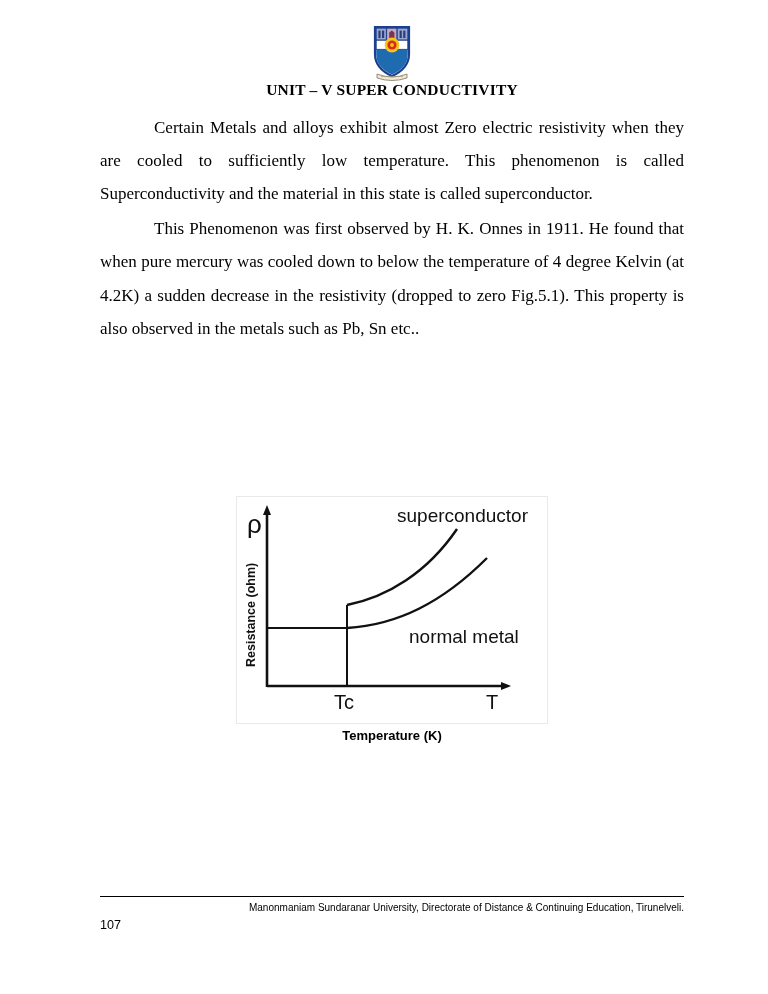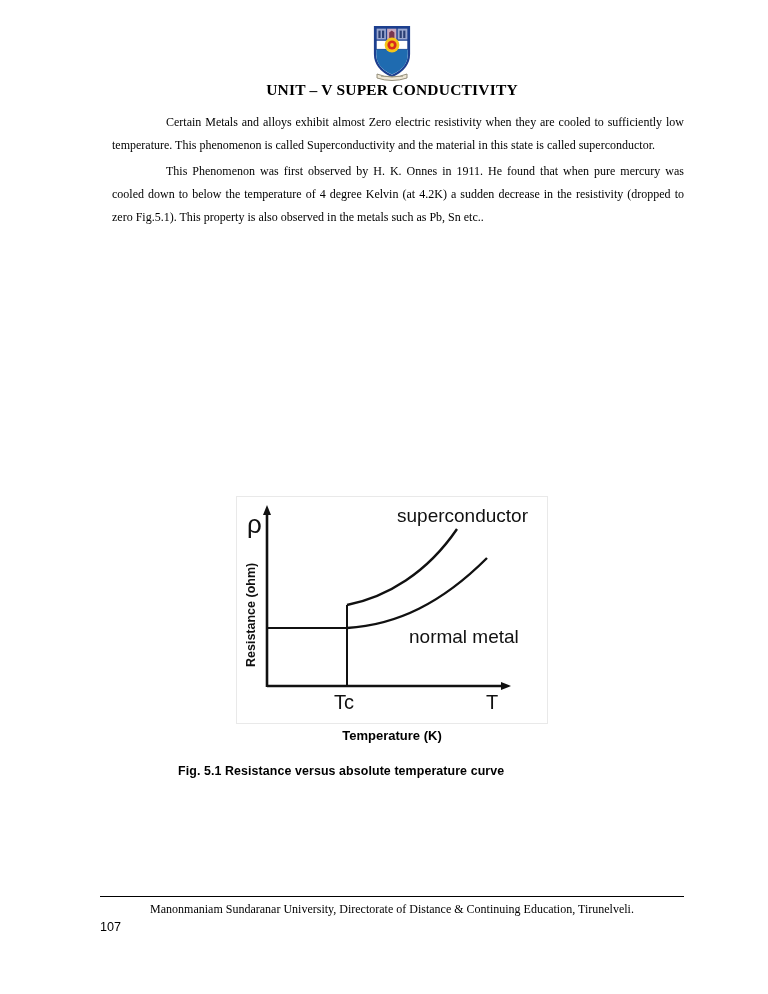--- a/index.html
+++ b/index.html
@@ -68,25 +68,25 @@
     margin-top: 0px;
   }
   .section-head {
     font-size: 15.2px;
     font-weight: bold;
     text-decoration: underline;
     margin: 26px 0 16px 0;
     line-height: 1.4;
   }
   .para {
-    font-size: 12px;
+    font-size: 17px;
     line-height: 1.95;
     text-align: justify;
     text-indent: 54px;
-    margin: 0 0 2px 12px;
+    margin: 0 0 2px 0;
   }
 
   
   .figure-block {
     position: absolute;
     left: 0; right: 0;
     top: 496px;
   }
   .figure-frame {
     width: 312px;
@@ -118,24 +118,24 @@
     width: 584px;
     top: 896px;
   }
   .footer-rule {
     border-top: 1px solid #000;
     width: 100%;
     height: 0;
     margin: 0 0 4px 0;
   }
   .footer-text {
-    font-family: Liberation Serif, serif;
-    font-size: 12px;
+    font-family: Liberation Sans, sans-serif;
+    font-size: 10px;
     line-height: 1.45;
-    text-align: center;
+    text-align: right;
     white-space: nowrap;
   }
   .footer-page {
     font-family: "Liberation Sans", sans-serif;
     font-size: 12.6px;
     text-align: left;
     line-height: 1.45;
     padding-right: 4px;
   }
 </style>
@@ -219,21 +219,20 @@
 
         <text x="249" y="212" font-family="'Liberation Sans', sans-serif" font-size="20" fill="#111">T</text>
       </svg>
     </div>
 
     <div style="position:absolute; left:0; right:0; top:232px; text-align:center;
                 font-family:'Liberation Sans', sans-serif; font-size:13px;
                 font-weight:bold; color:#000000;">Temperature (K)</div>
   </div>
 
-  <div class="fig-caption">Fig. 5.1  Resistance versus absolute temperature curve</div>
 
   <div class="footer">
     <div class="footer-rule"></div>
     <div class="footer-text">Manonmaniam Sundaranar University, Directorate of Distance &amp; Continuing Education, Tirunelveli.</div>
     <div class="footer-page">107</div>
   </div>
 
 </div>
 
 </body></html>

